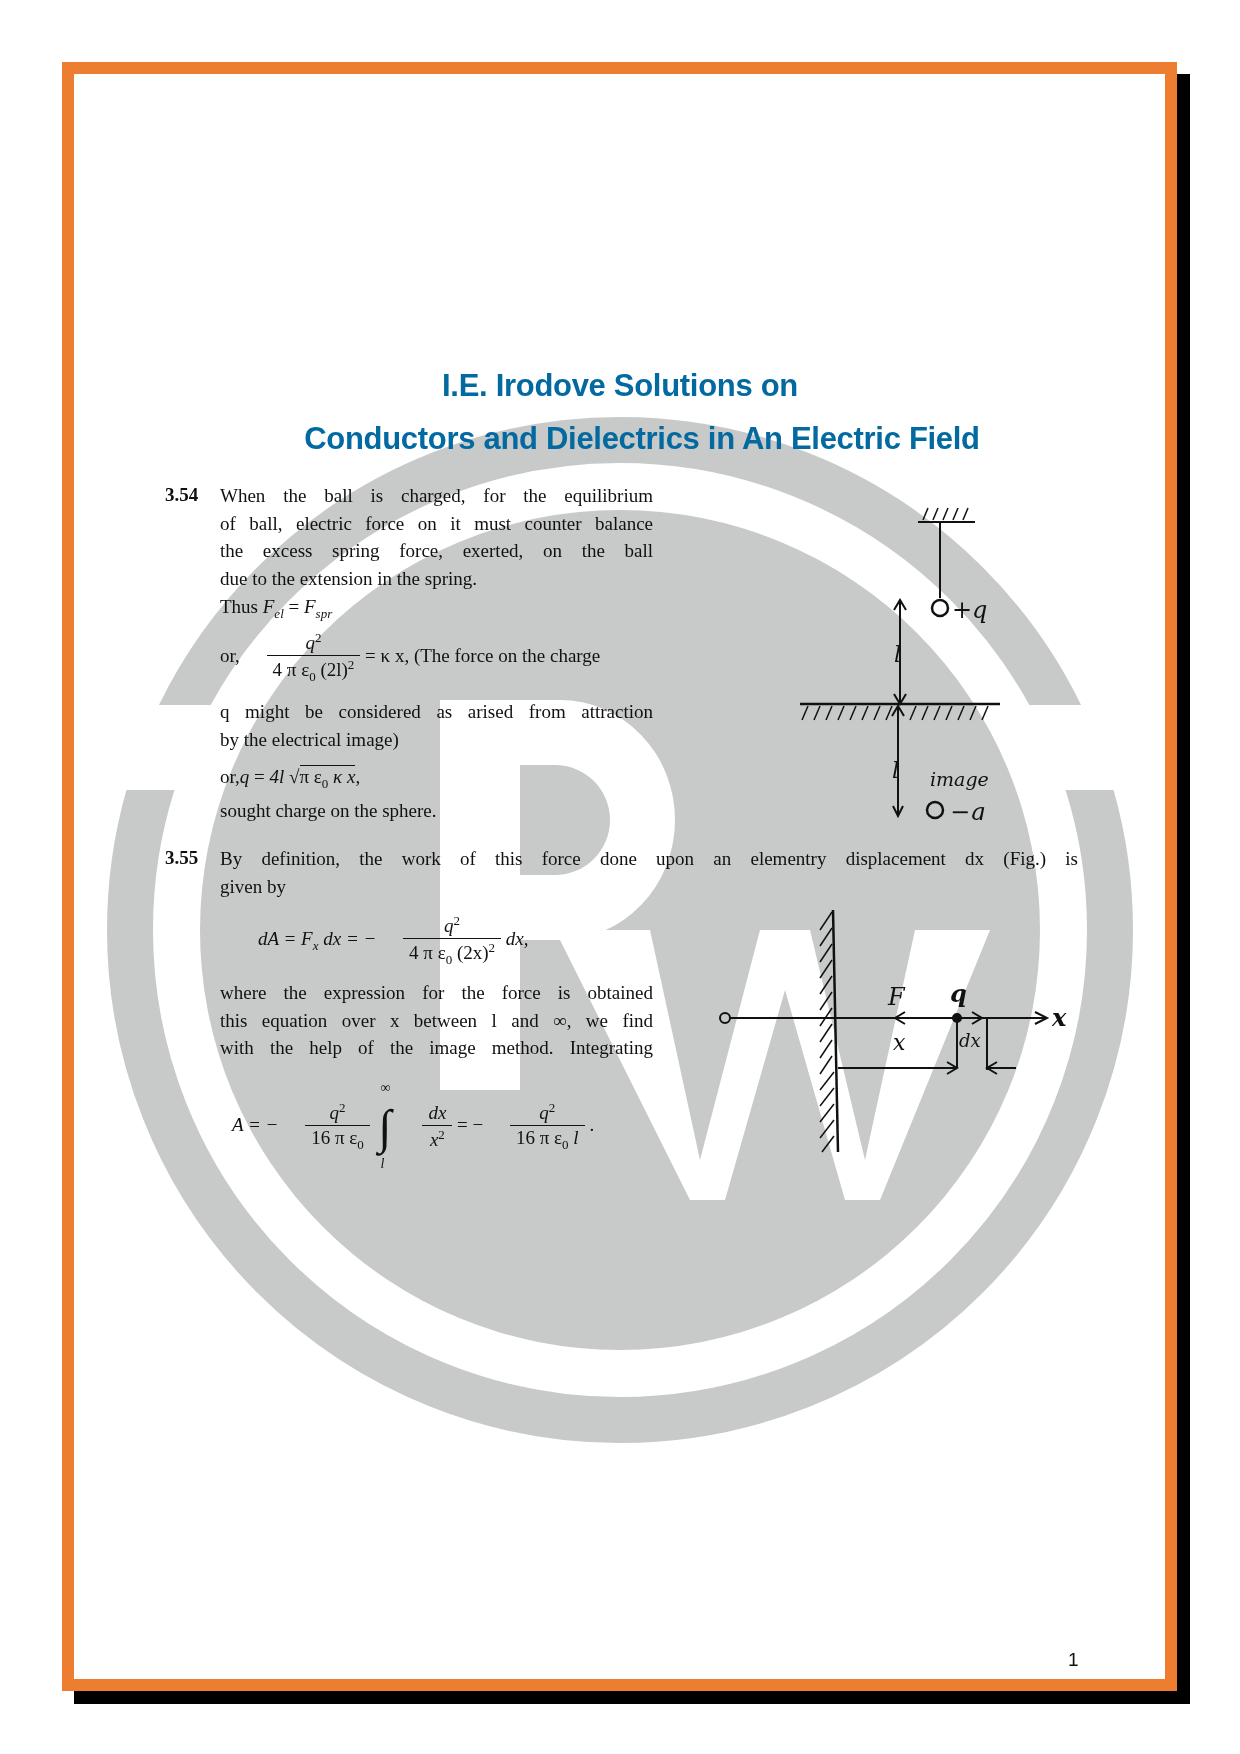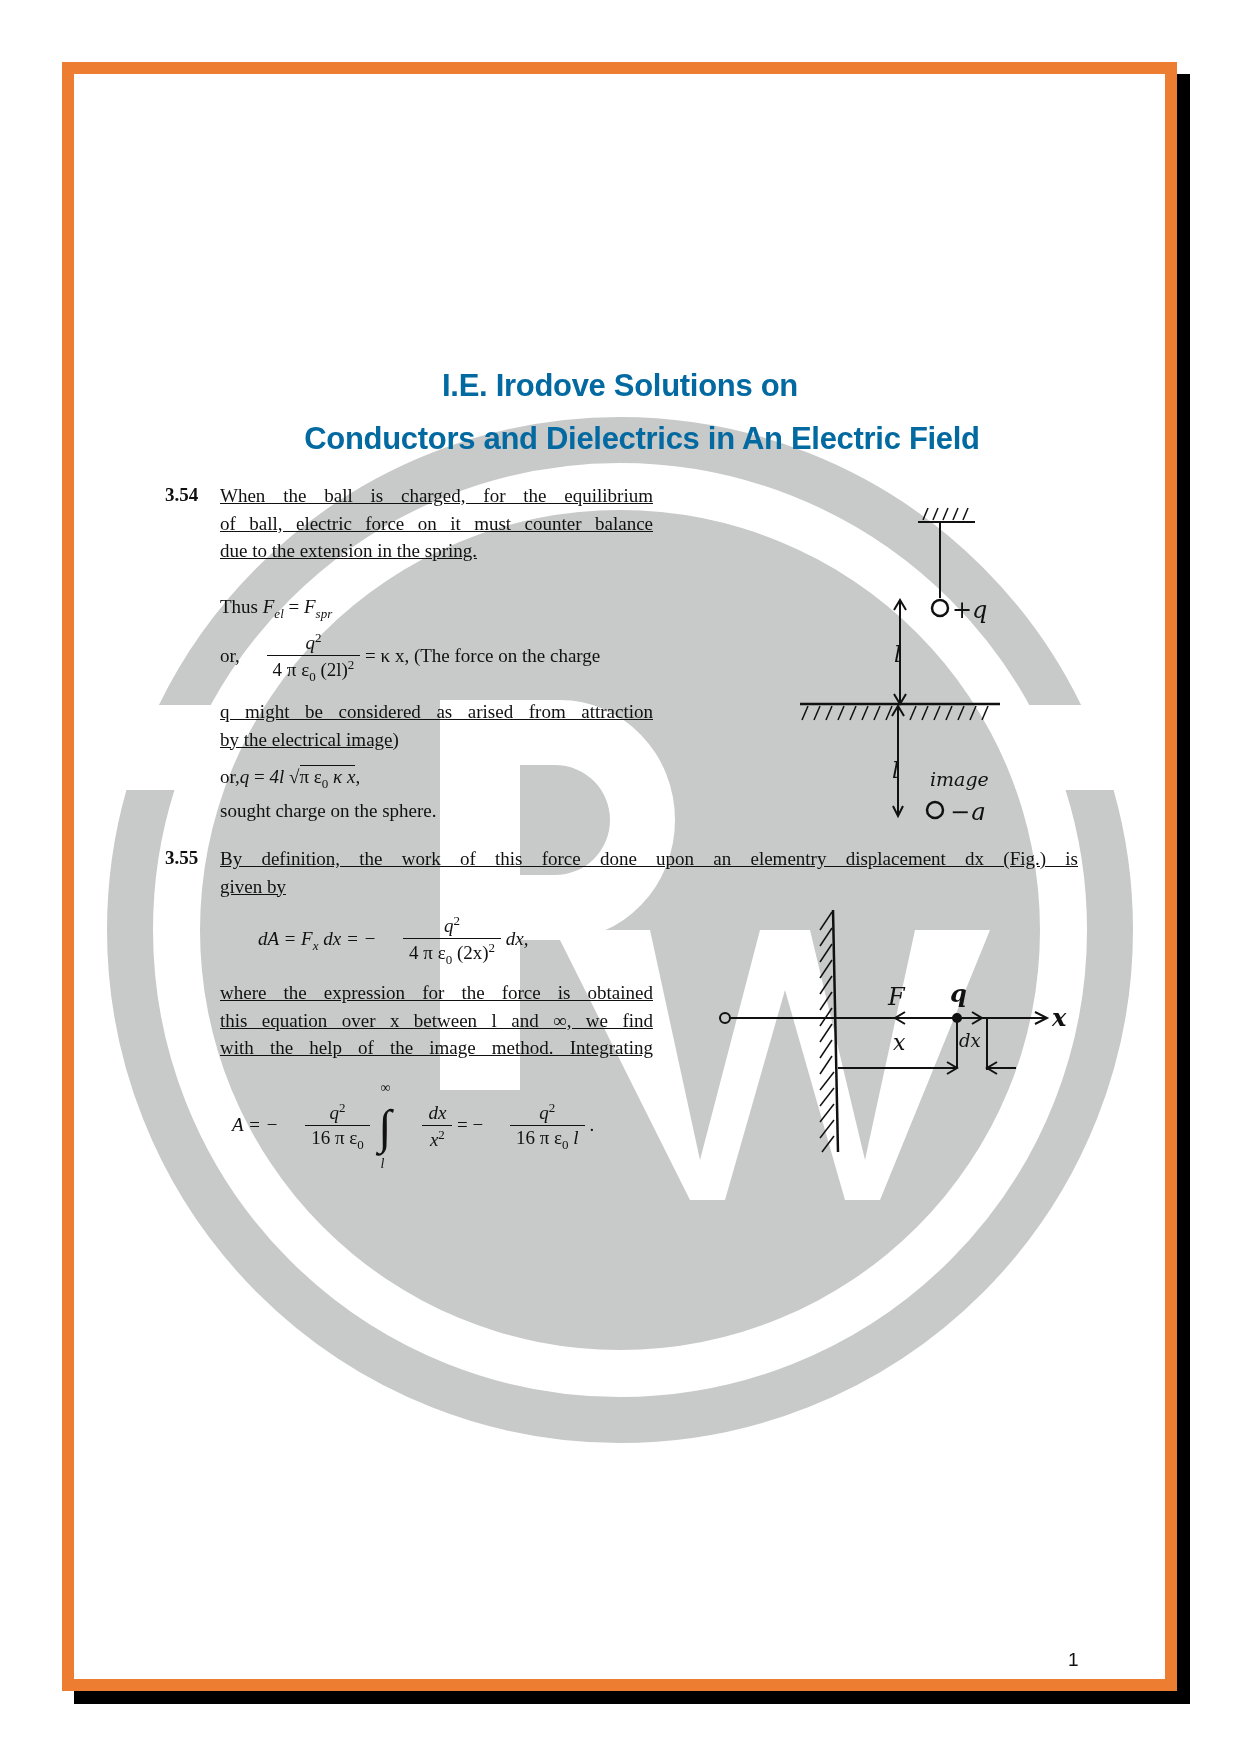--- a/index.html
+++ b/index.html
@@ -5,21 +5,21 @@
   html, body { margin:0; padding:0; background:#ffffff; }
   body { width:1240px; height:1754px; position:relative; overflow:hidden; font-family:"Liberation Serif", serif; color:#111; }
   .shadow-frame { position:absolute; left:74px; top:74px; width:1116px; height:1630px; background:#000; }
   .frame { position:absolute; left:62px; top:62px; width:1091px; height:1605px; border:12px solid #ed7d31; background:#fff; }
   .watermark { position:absolute; left:0; top:0; width:1240px; height:1754px; pointer-events:none; }
   .title { position:absolute; left:0; width:1240px; text-align:center; color:#0369a1; font-family:"Liberation Sans", sans-serif; font-weight:bold; font-size:31px; letter-spacing:-0.3px; }
   .title.l1 { top:368px; }
   .title.l2 { top:421px;padding-left:22px; }
   .content { position:absolute; left:0; top:0; width:1240px; height:1754px; }
   .pnum { position:absolute; left:165px; font-weight:bold; font-size:19px; }
-  .para { position:absolute; font-size:19px; line-height:27.5px; text-align:justify;text-decoration:underline; }
+  .para { position:absolute; font-size:19px; line-height:27.5px; text-align:justify; }
   .para .line { display:block; text-align-last:justify; white-space:nowrap; }
   .para .line.last { text-align-last:left; }
   .math { position:absolute; font-size:19px; white-space:nowrap; }
   .frac { display:inline-block; vertical-align:middle; text-align:center;margin-left:22px; }
   .frac .num { display:block; border-bottom:1.5px solid #111; padding:0 6px 1px; }
   .frac .den { display:block; padding:1px 6px 0; }
   i { font-style:italic; }
   sub, sup { font-size:13px; }
   .integral { display:inline-block; vertical-align:middle; position:relative; font-size:48px; line-height:1; margin:0 4px; }
   .integral .up { position:absolute; top:-22px; left:2px; font-size:14px; }
@@ -60,20 +60,21 @@
 
 <div class="title l1">I.E. Irodove Solutions on</div>
 <div class="title l2">Conductors and Dielectrics in An Electric Field</div>
 
 <div class="content">
 
   <div class="pnum" style="top:484px;">3.54</div>
   <div class="para" style="left:220px; top:482px; width:433px;">
     <span class="line">When the ball is charged, for the equilibrium</span>
     <span class="line">of ball, electric force on it must counter balance</span>
+    <span class="line">the excess spring force, exerted, on the ball</span>
     <span class="line last">due to the extension in the spring.</span>
   </div>
 
   <div class="math" style="left:220px; top:596px;">
     <span>Thus</span>
     <i>F</i><sub><i>el</i></sub>
     <span>=</span>
     <i>F</i><sub><i>spr</i></sub>
   </div>
 

